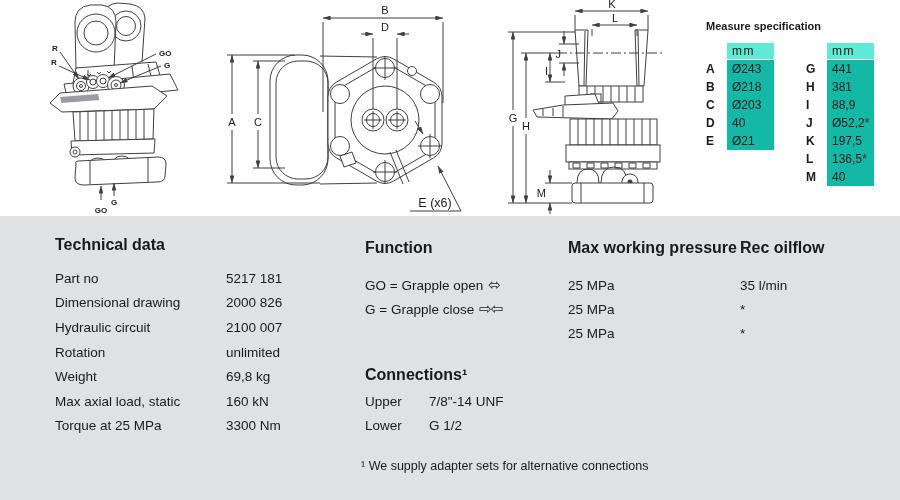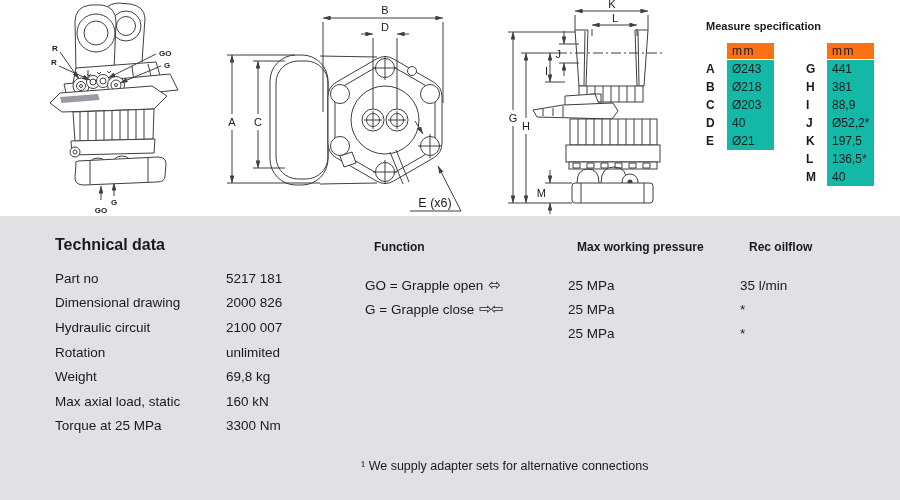--- a/index.html
+++ b/index.html
@@ -15,32 +15,32 @@
 
   
   .measure-spec{position:absolute;left:706px;top:18px;width:190px;}
   .ms-title{font-size:11px;font-weight:bold;line-height:16px;}
   .ms-tables{display:flex;gap:32px;margin-top:9px;}
   .ms-col{display:flex;flex-direction:column;}
   .ms-row{display:flex;height:18px;align-items:center;font-size:12px;}
   .ms-row.hdr{height:16px;margin-bottom:1px;}
   .ms-key{width:21px;font-weight:bold;}
   .ms-val{width:42px;padding-left:5px;background:#14b8a6;height:100%;display:flex;align-items:center;}
-  .ms-row.hdr .ms-val{background:#f97316;letter-spacing:1.5px;}
+  .ms-row.hdr .ms-val{background:#5eead4;letter-spacing:1.5px;}
 
   
   .bottom{position:absolute;left:0;top:216px;width:900px;height:366px;background:#dfe1e4;}
   .block{position:absolute;}
   .tech{left:55px;top:19px;width:300px;}
   .tech-title{font-size:16px;font-weight:bold;line-height:20px;}
   .tech-rows{margin-top:11px;}
   .tech-row{display:flex;height:24.6px;align-items:center;font-size:13.5px;}
   .tech-label{width:171px;}
 
-  .col-head{font-size:12px;font-weight:bold;line-height:17px;margin-left:9px;}
+  .col-head{font-size:16px;font-weight:bold;line-height:17px;}
   .f-rows{margin-top:17px;}
   .f-row{height:24.2px;display:flex;align-items:center;font-size:13.5px;}
   .func{left:365px;top:23px;width:210px;}
   .press{left:568px;top:23px;width:170px;}
   .oil{left:740px;top:23px;width:140px;}
   .arrow-glyph{font-family:"DejaVu Sans",sans-serif;font-size:15px;margin-left:5px;color:#222;}
   .arrow-tight{letter-spacing:-1px;}
 
   .conn{left:365px;top:150px;width:260px;}
   .conn-rows{margin-top:6px;}
@@ -368,16 +368,29 @@
 
     <div class="block oil">
       <div class="col-head">Rec oilflow</div>
       <div class="f-rows">
         <div class="f-row">35 l/min</div>
         <div class="f-row">*</div>
         <div class="f-row">*</div>
       </div>
     </div>
 
+    <div class="block conn">
+      <div class="col-head">Connections¹</div>
+      <div class="conn-rows">
+        <div class="conn-row">
+            <span class="conn-label">Upper</span>
+            <span>7/8"-14 UNF</span>
+          </div>
+        <div class="conn-row">
+            <span class="conn-label">Lower</span>
+            <span>G 1/2</span>
+          </div>
+      </div>
+    </div>
 
     <div class="footnote">¹ We supply adapter sets for alternative connections</div>
   </div>
 </div>
 
 </body></html>

